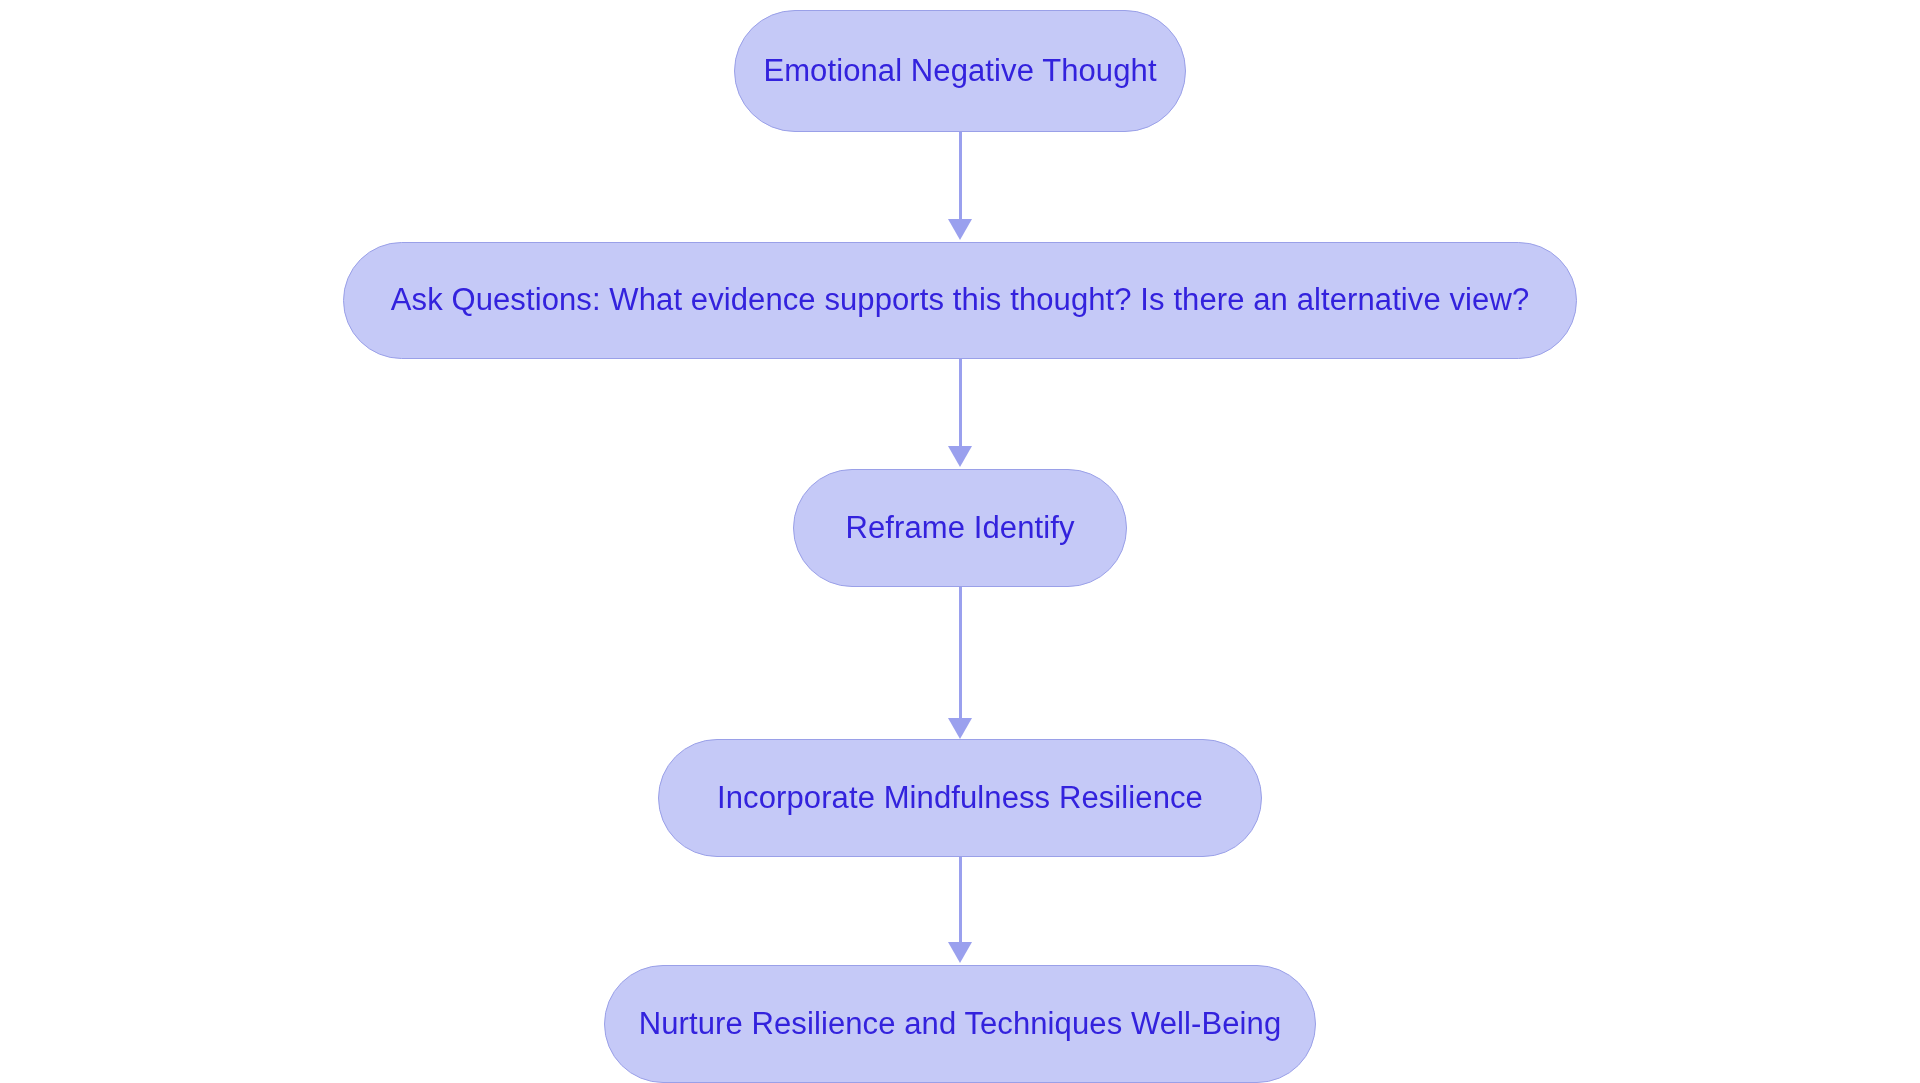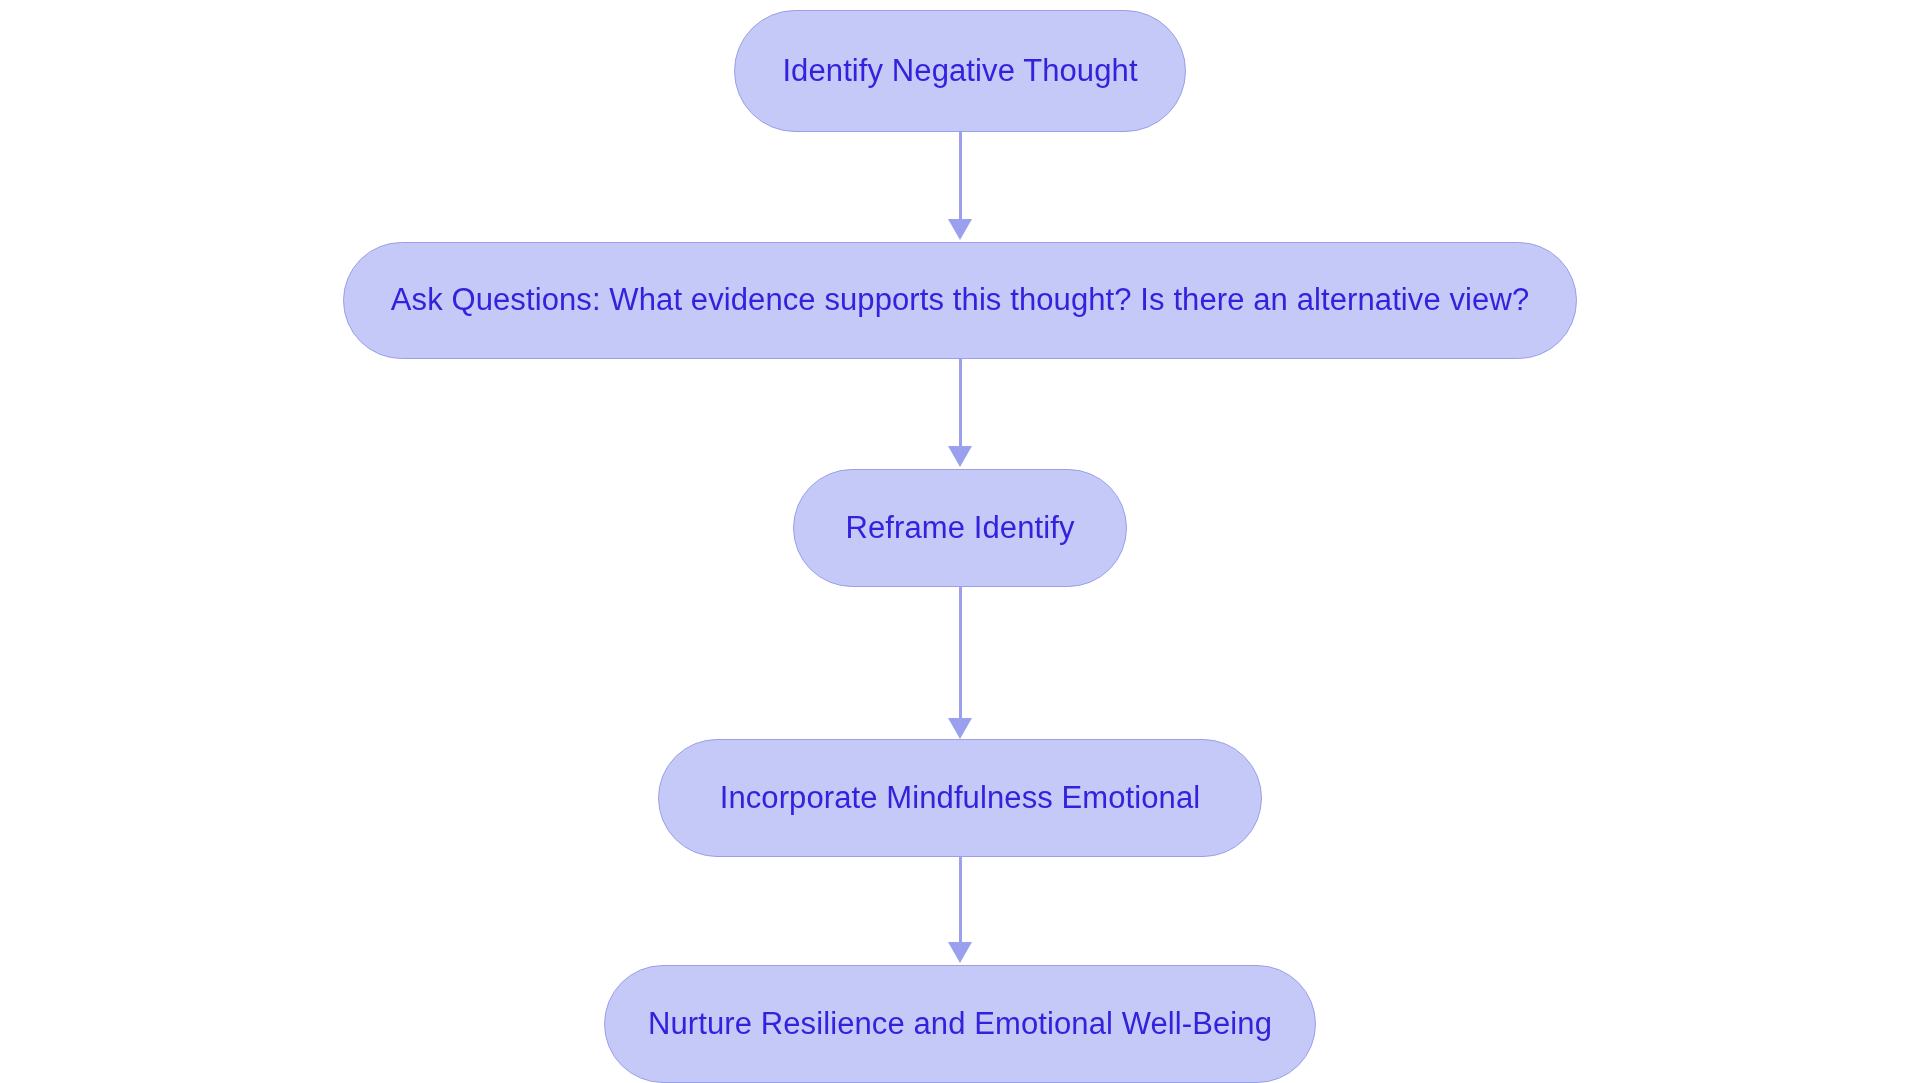--- a/index.html
+++ b/index.html
@@ -99,21 +99,21 @@
   .gap-d { height: 2px; }
 </style>
 </head>
 <body>
 
 <div id="flowchart">
 
   <div class="gap-top"></div>
 
   <div class="node node-1">
-    <span class="node-label">Identify Negative Thought</span>
+    <span class="node-label">Emotional Negative Thought</span>
   </div>
 
   <div class="connector conn-1">
     <div class="shaft"></div>
     <div class="head"></div>
   </div>
 
   <div class="gap-a"></div>
 
   <div class="node node-2">
@@ -132,27 +132,27 @@
   </div>
 
   <div class="connector conn-3">
     <div class="shaft"></div>
     <div class="head"></div>
   </div>
 
   <div class="gap-c"></div>
 
   <div class="node node-4">
-    <span class="node-label">Incorporate Mindfulness Emotional</span>
+    <span class="node-label">Incorporate Mindfulness Resilience</span>
   </div>
 
   <div class="connector conn-4">
     <div class="shaft"></div>
     <div class="head"></div>
   </div>
 
   <div class="gap-d"></div>
 
   <div class="node node-5">
-    <span class="node-label">Nurture Resilience and Emotional Well-Being</span>
+    <span class="node-label">Nurture Resilience and Techniques Well-Being</span>
   </div>
 
 </div>
 
 </body></html>

